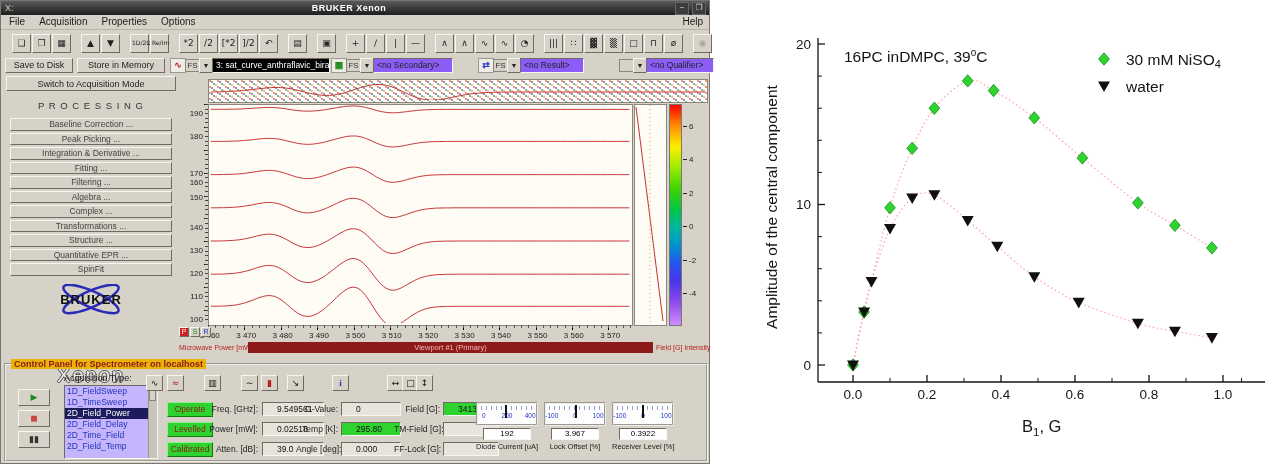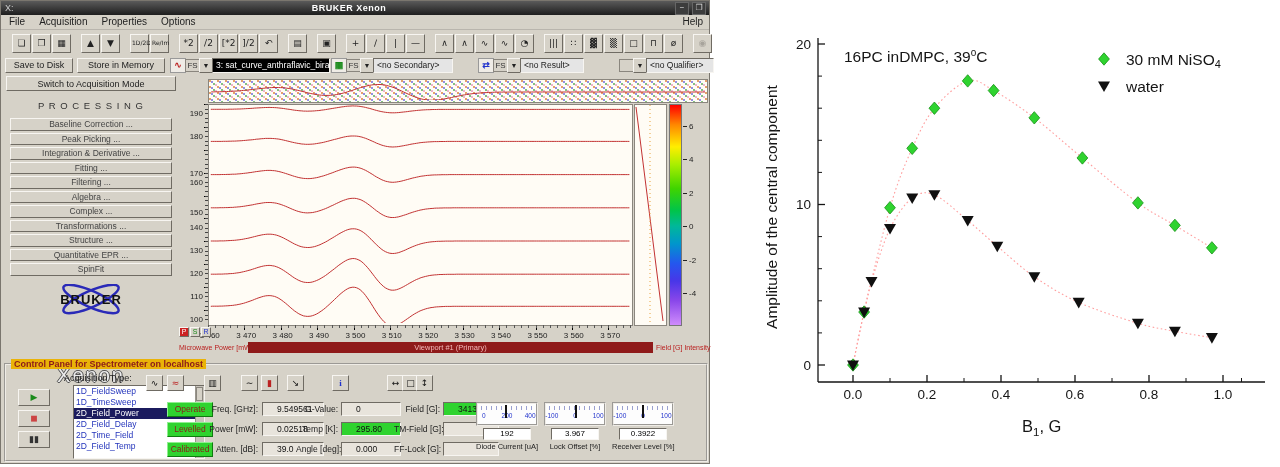--- a/index.html
+++ b/index.html
@@ -32,21 +32,21 @@
   .sel-btn{position:absolute;height:15px;top:1px;background:#d6d2c8;
     border:1px solid;border-color:#f7f5f1 #6f6b63 #6f6b63 #f7f5f1;font-size:9px;color:#222;
     font-family:"Liberation Sans",sans-serif;}
   .sel-icon{position:absolute;top:1px;width:14px;height:13px;text-align:center;line-height:13px;
     border:1px solid #999;background:#efece6;font-weight:bold;font-size:9px;}
   .sel-fs{position:absolute;top:2px;width:13px;height:11px;border:1px solid #8a867e;
     background:#d6d2c8;text-align:center;line-height:11px;font-size:8px;color:#333;}
   .sel-arrow{position:absolute;top:1px;width:12px;height:13px;background:#d6d2c8;
     border:1px solid;border-color:#f7f5f1 #6f6b63 #6f6b63 #f7f5f1;font-size:7px;
     text-align:center;line-height:13px;color:#222;}
-  .sel-combo{position:absolute;top:1px;height:13px;background:#e5e5e5;border:1px solid;
+  .sel-combo{position:absolute;top:1px;height:13px;background:#8b5cf6;border:1px solid;
     border-color:#6f6b63 #f7f5f1 #f7f5f1 #6f6b63;font-size:8.5px;line-height:13px;
     padding:0 3px;color:#222;white-space:nowrap;overflow:hidden;}
   .sel-combo.black{background:#000;color:#fff;}
   
   .sidebar{position:absolute;left:2px;top:74px;width:176px;height:286px;
     border-right:1px solid #b9b5ad;}
   .switch-btn{display:block;margin:1px auto 0;width:170px;height:15px;background:#d6d2c8;
     border:1px solid;border-color:#f7f5f1 #6f6b63 #6f6b63 #f7f5f1;font-size:9px;color:#222;}
   .proc-title{margin-top:9px;text-align:center;font-size:9.5px;color:#333;letter-spacing:1px;}
   #proc-buttons{margin-top:7px;display:flex;flex-direction:column;align-items:center;gap:2px;}
@@ -103,22 +103,22 @@
   .vs-right{position:absolute;left:478px;top:3px;color:#b91c1c;white-space:nowrap;}
   
   .controlpanel{position:absolute;left:3px;top:362px;width:704px;height:99px;
     border:2px groove #efece6;box-sizing:border-box;}
   .cp-title{position:absolute;left:5px;top:-6px;background:#eab308;padding:0 3px;
     font-size:9px;font-weight:bold;color:#8b1a1a;white-space:nowrap;}
   #transport{position:absolute;left:12px;top:24px;display:flex;flex-direction:column;gap:4px;}
   .trans-btn{width:32px;height:17px;background:#d6d2c8;border:1px solid;
     border-color:#f7f5f1 #6f6b63 #6f6b63 #f7f5f1;font-size:9px;line-height:15px;text-align:center;padding:0;}
   .acq-label{position:absolute;left:58px;top:8px;font-size:9px;color:#222;}
-  .listbox{position:absolute;left:67px;top:20px;width:92px;height:72px;background:#ffffff;
-    border:1px solid;border-color:#6f6b63 #f7f5f1 #f7f5f1 #6f6b63;padding-left:38px;}
+  .listbox{position:absolute;left:58px;top:20px;width:92px;height:72px;background:#c4b5fd;
+    border:1px solid;border-color:#6f6b63 #f7f5f1 #f7f5f1 #6f6b63;}
   #acq-items{position:absolute;left:0;top:0;right:9px;bottom:0;overflow:hidden;}
   .acq-item{height:11px;font-size:8.5px;line-height:11px;padding-left:2px;color:#2233bb;white-space:nowrap;}
   .acq-item.sel{background:#1b1b5e;color:#fff;}
   .lb-scroll{position:absolute;right:0;top:0;width:8px;bottom:0;background:#c8c4bc;border-left:1px solid #9a968e;}
   .lb-thumb{position:absolute;left:0;top:1px;width:7px;height:14px;background:#d6d2c8;border:1px solid #8a867e;box-sizing:border-box;}
   #cp-icons{position:absolute;left:0;top:10px;height:17px;}
   .cp-icon{position:absolute;width:17px;height:16px;background:#d6d2c8;border:1px solid;
     border-color:#f7f5f1 #6f6b63 #6f6b63 #f7f5f1;font-size:9px;line-height:14px;text-align:center;padding:0;
     font-family:"DejaVu Sans",sans-serif;}
   .badge{position:absolute;left:161px;width:44px;height:13px;background:#2fd32f;
@@ -257,21 +257,21 @@
             <path d="M1.8,102.8L3.6,102.8L5.5,102.8L7.3,102.8L9.1,102.8L10.9,102.7L12.7,102.7L14.6,102.7L16.4,102.6L18.2,102.6L20.0,102.5L21.8,102.4L23.7,102.4L25.5,102.2L27.3,102.1L29.1,101.9L30.9,101.8L32.8,101.5L34.6,101.3L36.4,101.0L38.2,100.7L40.0,100.4L41.9,100.1L43.7,99.8L45.5,99.4L47.3,99.0L49.1,98.7L51.0,98.4L52.8,98.1L54.6,97.8L56.4,97.6L58.2,97.5L60.1,97.5L61.9,97.5L63.7,97.7L65.5,97.9L67.3,98.2L69.2,98.7L71.0,99.2L72.8,99.8L74.6,100.5L76.4,101.2L78.3,102.0L80.1,102.8L81.9,103.6L83.7,104.4L85.5,105.1L87.4,105.8L89.2,106.4L91.0,106.9L92.8,107.3L94.6,107.6L96.5,107.8L98.3,107.9L100.1,107.8L101.9,107.7L103.7,107.5L105.6,107.1L107.4,106.7L109.2,106.2L111.0,105.6L112.8,105.0L114.7,104.3L116.5,103.6L118.3,102.8L120.1,102.0L121.9,101.1L123.8,100.3L125.6,99.4L127.4,98.5L129.2,97.7L131.0,96.8L132.9,96.0L134.7,95.3L136.5,94.7L138.3,94.1L140.1,93.7L142.0,93.4L143.8,93.3L145.6,93.3L147.4,93.5L149.2,94.0L151.1,94.5L152.9,95.3L154.7,96.3L156.5,97.4L158.3,98.6L160.2,100.0L162.0,101.4L163.8,102.8L165.6,104.3L167.4,105.7L169.3,107.0L171.1,108.3L172.9,109.4L174.7,110.4L176.5,111.2L178.4,111.8L180.2,112.2L182.0,112.5L183.8,112.5L185.6,112.5L187.5,112.2L189.3,111.9L191.1,111.4L192.9,110.9L194.7,110.3L196.6,109.7L198.4,109.1L200.2,108.4L202.0,107.8L203.8,107.2L205.7,106.6L207.5,106.1L209.3,105.6L211.1,105.1L212.9,104.8L214.8,104.4L216.6,104.1L218.4,103.9L220.2,103.7L222.0,103.5L223.9,103.4L225.7,103.2L227.5,103.1L229.3,103.1L231.1,103.0L233.0,103.0L234.8,102.9L236.6,102.9L238.4,102.9L240.2,102.9L242.1,102.9L243.9,102.8L245.7,102.8L247.5,102.8L249.3,102.8L251.2,102.8L253.0,102.8L254.8,102.8L256.6,102.8L258.4,102.8L260.3,102.8L262.1,102.8L263.9,102.8L265.7,102.8L267.5,102.8L269.4,102.8L271.2,102.8L273.0,102.8L274.8,102.8L276.6,102.8L278.5,102.8L280.3,102.8L282.1,102.8L283.9,102.8L285.7,102.8L287.6,102.8L289.4,102.8L291.2,102.8L293.0,102.8L294.8,102.8L296.7,102.8L298.5,102.8L300.3,102.8L302.1,102.8L303.9,102.8L305.8,102.8L307.6,102.8L309.4,102.8L311.2,102.8L313.0,102.8L314.9,102.8L316.7,102.8L318.5,102.8L320.3,102.8L322.1,102.8L324.0,102.8L325.8,102.8L327.6,102.8L329.4,102.8L331.2,102.8L333.1,102.8L334.9,102.8L336.7,102.8L338.5,102.8L340.3,102.8L342.2,102.8L344.0,102.8L345.8,102.8L347.6,102.8L349.4,102.8L351.3,102.8L353.1,102.8L354.9,102.8L356.7,102.8L358.5,102.8L360.4,102.8L362.2,102.8L364.0,102.8L365.8,102.8L367.6,102.8L369.5,102.8L371.3,102.8L373.1,102.8L374.9,102.8L376.7,102.8L378.6,102.8L380.4,102.8L382.2,102.8L384.0,102.8L385.8,102.8L387.7,102.8L389.5,102.8L391.3,102.8L393.1,102.8L394.9,102.8L396.8,102.8L398.6,102.8L400.4,102.8L402.2,102.8L404.0,102.8L405.9,102.8L407.7,102.8L409.5,102.8L411.3,102.8L413.1,102.8L415.0,102.8L416.8,102.8L418.6,102.8L420.4,102.8" fill="none" stroke="#c23232" stroke-width="1"></path>
             <path d="M1.8,136.0L3.6,136.0L5.5,136.0L7.3,136.0L9.1,136.0L10.9,135.9L12.7,135.9L14.6,135.9L16.4,135.8L18.2,135.7L20.0,135.6L21.8,135.5L23.7,135.4L25.5,135.3L27.3,135.1L29.1,134.9L30.9,134.7L32.8,134.4L34.6,134.1L36.4,133.7L38.2,133.4L40.0,133.0L41.9,132.5L43.7,132.1L45.5,131.6L47.3,131.2L49.1,130.7L51.0,130.3L52.8,129.9L54.6,129.6L56.4,129.4L58.2,129.2L60.1,129.2L61.9,129.2L63.7,129.4L65.5,129.7L67.3,130.1L69.2,130.7L71.0,131.4L72.8,132.2L74.6,133.0L76.4,134.0L78.3,135.0L80.1,136.0L81.9,137.0L83.7,138.0L85.5,139.0L87.4,139.8L89.2,140.6L91.0,141.3L92.8,141.8L94.6,142.2L96.5,142.4L98.3,142.5L100.1,142.5L101.9,142.3L103.7,142.0L105.6,141.6L107.4,141.0L109.2,140.4L111.0,139.7L112.8,138.8L114.7,137.9L116.5,137.0L118.3,136.0L120.1,134.9L121.9,133.8L123.8,132.7L125.6,131.6L127.4,130.5L129.2,129.4L131.0,128.3L132.9,127.3L134.7,126.4L136.5,125.5L138.3,124.8L140.1,124.3L142.0,123.9L143.8,123.8L145.6,123.8L147.4,124.1L149.2,124.6L151.1,125.4L152.9,126.4L154.7,127.6L156.5,129.0L158.3,130.6L160.2,132.4L162.0,134.2L163.8,136.0L165.6,137.9L167.4,139.7L169.3,141.4L171.1,143.0L172.9,144.5L174.7,145.7L176.5,146.7L178.4,147.5L180.2,148.1L182.0,148.4L183.8,148.5L185.6,148.4L187.5,148.1L189.3,147.7L191.1,147.1L192.9,146.4L194.7,145.7L196.6,144.9L198.4,144.0L200.2,143.2L202.0,142.4L203.8,141.6L205.7,140.9L207.5,140.2L209.3,139.6L211.1,139.0L212.9,138.5L214.8,138.1L216.6,137.7L218.4,137.4L220.2,137.1L222.0,136.9L223.9,136.7L225.7,136.6L227.5,136.4L229.3,136.3L231.1,136.3L233.0,136.2L234.8,136.2L236.6,136.1L238.4,136.1L240.2,136.1L242.1,136.1L243.9,136.1L245.7,136.0L247.5,136.0L249.3,136.0L251.2,136.0L253.0,136.0L254.8,136.0L256.6,136.0L258.4,136.0L260.3,136.0L262.1,136.0L263.9,136.0L265.7,136.0L267.5,136.0L269.4,136.0L271.2,136.0L273.0,136.0L274.8,136.0L276.6,136.0L278.5,136.0L280.3,136.0L282.1,136.0L283.9,136.0L285.7,136.0L287.6,136.0L289.4,136.0L291.2,136.0L293.0,136.0L294.8,136.0L296.7,136.0L298.5,136.0L300.3,136.0L302.1,136.0L303.9,136.0L305.8,136.0L307.6,136.0L309.4,136.0L311.2,136.0L313.0,136.0L314.9,136.0L316.7,136.0L318.5,136.0L320.3,136.0L322.1,136.0L324.0,136.0L325.8,136.0L327.6,136.0L329.4,136.0L331.2,136.0L333.1,136.0L334.9,136.0L336.7,136.0L338.5,136.0L340.3,136.0L342.2,136.0L344.0,136.0L345.8,136.0L347.6,136.0L349.4,136.0L351.3,136.0L353.1,136.0L354.9,136.0L356.7,136.0L358.5,136.0L360.4,136.0L362.2,136.0L364.0,136.0L365.8,136.0L367.6,136.0L369.5,136.0L371.3,136.0L373.1,136.0L374.9,136.0L376.7,136.0L378.6,136.0L380.4,136.0L382.2,136.0L384.0,136.0L385.8,136.0L387.7,136.0L389.5,136.0L391.3,136.0L393.1,136.0L394.9,136.0L396.8,136.0L398.6,136.0L400.4,136.0L402.2,136.0L404.0,136.0L405.9,136.0L407.7,136.0L409.5,136.0L411.3,136.0L413.1,136.0L415.0,136.0L416.8,136.0L418.6,136.0L420.4,136.0" fill="none" stroke="#c23232" stroke-width="1"></path>
             <path d="M1.8,169.2L3.6,169.2L5.5,169.2L7.3,169.2L9.1,169.1L10.9,169.1L12.7,169.1L14.6,169.0L16.4,168.9L18.2,168.9L20.0,168.7L21.8,168.6L23.7,168.5L25.5,168.3L27.3,168.0L29.1,167.8L30.9,167.5L32.8,167.1L34.6,166.7L36.4,166.3L38.2,165.8L40.0,165.3L41.9,164.8L43.7,164.2L45.5,163.6L47.3,163.0L49.1,162.4L51.0,161.9L52.8,161.4L54.6,161.0L56.4,160.7L58.2,160.5L60.1,160.4L61.9,160.5L63.7,160.8L65.5,161.1L67.3,161.7L69.2,162.4L71.0,163.3L72.8,164.3L74.6,165.4L76.4,166.6L78.3,167.9L80.1,169.2L81.9,170.5L83.7,171.8L85.5,173.0L87.4,174.1L89.2,175.1L91.0,175.9L92.8,176.6L94.6,177.1L96.5,177.4L98.3,177.5L100.1,177.5L101.9,177.3L103.7,176.9L105.6,176.3L107.4,175.6L109.2,174.8L111.0,173.9L112.8,172.8L114.7,171.7L116.5,170.5L118.3,169.2L120.1,167.8L121.9,166.4L123.8,165.0L125.6,163.6L127.4,162.2L129.2,160.7L131.0,159.4L132.9,158.1L134.7,156.9L136.5,155.8L138.3,154.9L140.1,154.2L142.0,153.8L143.8,153.5L145.6,153.6L147.4,154.0L149.2,154.7L151.1,155.6L152.9,156.9L154.7,158.5L156.5,160.3L158.3,162.3L160.2,164.5L162.0,166.9L163.8,169.2L165.6,171.6L167.4,173.9L169.3,176.2L171.1,178.2L172.9,180.0L174.7,181.6L176.5,182.9L178.4,183.9L180.2,184.6L182.0,185.1L183.8,185.2L185.6,185.1L187.5,184.7L189.3,184.1L191.1,183.4L192.9,182.5L194.7,181.6L196.6,180.5L198.4,179.5L200.2,178.4L202.0,177.4L203.8,176.4L205.7,175.4L207.5,174.5L209.3,173.8L211.1,173.0L212.9,172.4L214.8,171.9L216.6,171.4L218.4,171.0L220.2,170.6L222.0,170.3L223.9,170.1L225.7,169.9L227.5,169.8L229.3,169.6L231.1,169.5L233.0,169.5L234.8,169.4L236.6,169.4L238.4,169.3L240.2,169.3L242.1,169.3L243.9,169.3L245.7,169.3L247.5,169.2L249.3,169.2L251.2,169.2L253.0,169.2L254.8,169.2L256.6,169.2L258.4,169.2L260.3,169.2L262.1,169.2L263.9,169.2L265.7,169.2L267.5,169.2L269.4,169.2L271.2,169.2L273.0,169.2L274.8,169.2L276.6,169.2L278.5,169.2L280.3,169.2L282.1,169.2L283.9,169.2L285.7,169.2L287.6,169.2L289.4,169.2L291.2,169.2L293.0,169.2L294.8,169.2L296.7,169.2L298.5,169.2L300.3,169.2L302.1,169.2L303.9,169.2L305.8,169.2L307.6,169.2L309.4,169.2L311.2,169.2L313.0,169.2L314.9,169.2L316.7,169.2L318.5,169.2L320.3,169.2L322.1,169.2L324.0,169.2L325.8,169.2L327.6,169.2L329.4,169.2L331.2,169.2L333.1,169.2L334.9,169.2L336.7,169.2L338.5,169.2L340.3,169.2L342.2,169.2L344.0,169.2L345.8,169.2L347.6,169.2L349.4,169.2L351.3,169.2L353.1,169.2L354.9,169.2L356.7,169.2L358.5,169.2L360.4,169.2L362.2,169.2L364.0,169.2L365.8,169.2L367.6,169.2L369.5,169.2L371.3,169.2L373.1,169.2L374.9,169.2L376.7,169.2L378.6,169.2L380.4,169.2L382.2,169.2L384.0,169.2L385.8,169.2L387.7,169.2L389.5,169.2L391.3,169.2L393.1,169.2L394.9,169.2L396.8,169.2L398.6,169.2L400.4,169.2L402.2,169.2L404.0,169.2L405.9,169.2L407.7,169.2L409.5,169.2L411.3,169.2L413.1,169.2L415.0,169.2L416.8,169.2L418.6,169.2L420.4,169.2" fill="none" stroke="#c23232" stroke-width="1"></path>
             <path d="M1.8,201.3L3.6,201.2L5.5,201.2L7.3,201.2L9.1,201.2L10.9,201.1L12.7,201.1L14.6,201.0L16.4,200.9L18.2,200.8L20.0,200.7L21.8,200.5L23.7,200.4L25.5,200.1L27.3,199.9L29.1,199.5L30.9,199.2L32.8,198.7L34.6,198.3L36.4,197.7L38.2,197.1L40.0,196.5L41.9,195.8L43.7,195.2L45.5,194.4L47.3,193.7L49.1,193.0L51.0,192.4L52.8,191.8L54.6,191.3L56.4,190.9L58.2,190.7L60.1,190.6L61.9,190.7L63.7,191.0L65.5,191.4L67.3,192.1L69.2,193.0L71.0,194.1L72.8,195.3L74.6,196.7L76.4,198.1L78.3,199.7L80.1,201.3L81.9,202.9L83.7,204.4L85.5,205.9L87.4,207.2L89.2,208.4L91.0,209.4L92.8,210.2L94.6,210.9L96.5,211.2L98.3,211.4L100.1,211.3L101.9,211.1L103.7,210.6L105.6,209.9L107.4,209.1L109.2,208.1L111.0,206.9L112.8,205.7L114.7,204.3L116.5,202.8L118.3,201.2L120.1,199.6L121.9,197.9L123.8,196.2L125.6,194.4L127.4,192.7L129.2,191.0L131.0,189.3L132.9,187.7L134.7,186.3L136.5,185.0L138.3,183.9L140.1,183.0L142.0,182.5L143.8,182.2L145.6,182.3L147.4,182.7L149.2,183.5L151.1,184.7L152.9,186.3L154.7,188.2L156.5,190.4L158.3,192.9L160.2,195.6L162.0,198.4L163.8,201.3L165.6,204.2L167.4,207.0L169.3,209.7L171.1,212.2L172.9,214.4L174.7,216.4L176.5,218.0L178.4,219.2L180.2,220.1L182.0,220.6L183.8,220.7L185.6,220.6L187.5,220.1L189.3,219.4L191.1,218.5L192.9,217.5L194.7,216.3L196.6,215.0L198.4,213.7L200.2,212.5L202.0,211.2L203.8,210.0L205.7,208.8L207.5,207.8L209.3,206.8L211.1,205.9L212.9,205.2L214.8,204.5L216.6,203.9L218.4,203.4L220.2,203.0L222.0,202.6L223.9,202.4L225.7,202.1L227.5,201.9L229.3,201.8L231.1,201.7L233.0,201.6L234.8,201.5L236.6,201.4L238.4,201.4L240.2,201.4L242.1,201.4L243.9,201.3L245.7,201.3L247.5,201.3L249.3,201.3L251.2,201.3L253.0,201.3L254.8,201.3L256.6,201.3L258.4,201.3L260.3,201.3L262.1,201.3L263.9,201.3L265.7,201.3L267.5,201.3L269.4,201.3L271.2,201.3L273.0,201.3L274.8,201.3L276.6,201.3L278.5,201.3L280.3,201.3L282.1,201.3L283.9,201.3L285.7,201.3L287.6,201.3L289.4,201.3L291.2,201.3L293.0,201.3L294.8,201.3L296.7,201.3L298.5,201.3L300.3,201.3L302.1,201.3L303.9,201.3L305.8,201.3L307.6,201.3L309.4,201.3L311.2,201.3L313.0,201.3L314.9,201.3L316.7,201.3L318.5,201.3L320.3,201.3L322.1,201.3L324.0,201.3L325.8,201.3L327.6,201.3L329.4,201.3L331.2,201.3L333.1,201.3L334.9,201.3L336.7,201.3L338.5,201.3L340.3,201.3L342.2,201.3L344.0,201.3L345.8,201.3L347.6,201.3L349.4,201.3L351.3,201.3L353.1,201.3L354.9,201.3L356.7,201.3L358.5,201.3L360.4,201.3L362.2,201.3L364.0,201.3L365.8,201.3L367.6,201.3L369.5,201.3L371.3,201.3L373.1,201.3L374.9,201.3L376.7,201.3L378.6,201.3L380.4,201.3L382.2,201.3L384.0,201.3L385.8,201.3L387.7,201.3L389.5,201.3L391.3,201.3L393.1,201.3L394.9,201.3L396.8,201.3L398.6,201.3L400.4,201.3L402.2,201.3L404.0,201.3L405.9,201.3L407.7,201.3L409.5,201.3L411.3,201.3L413.1,201.3L415.0,201.3L416.8,201.3L418.6,201.3L420.4,201.3" fill="none" stroke="#c23232" stroke-width="1"></path>
           </svg></div>
       <div id="y-labels">
           <div class="ylab" style="top: 4.931px;">190</div>
           <div class="ylab" style="top: 27.831px;">180</div>
           <div class="ylab" style="top: 65px;">170</div>
           <div class="ylab" style="top: 73.631px;">160</div>
-          <div class="ylab" style="top: 104px;">150</div>
+          <div class="ylab" style="top: 89px;">150</div>
           <div class="ylab" style="top: 119.431px;">140</div>
           <div class="ylab" style="top: 142.331px;">130</div>
           <div class="ylab" style="top: 165.231px;">120</div>
           <div class="ylab" style="top: 188.131px;">110</div>
           <div class="ylab" style="top: 211.031px;">100</div>
         </div>
       <div class="yruler"></div>
       <div class="xruler"></div>
       <div id="x-labels">
           <div class="xlab" style="left: 1.82px;">3 460</div>

